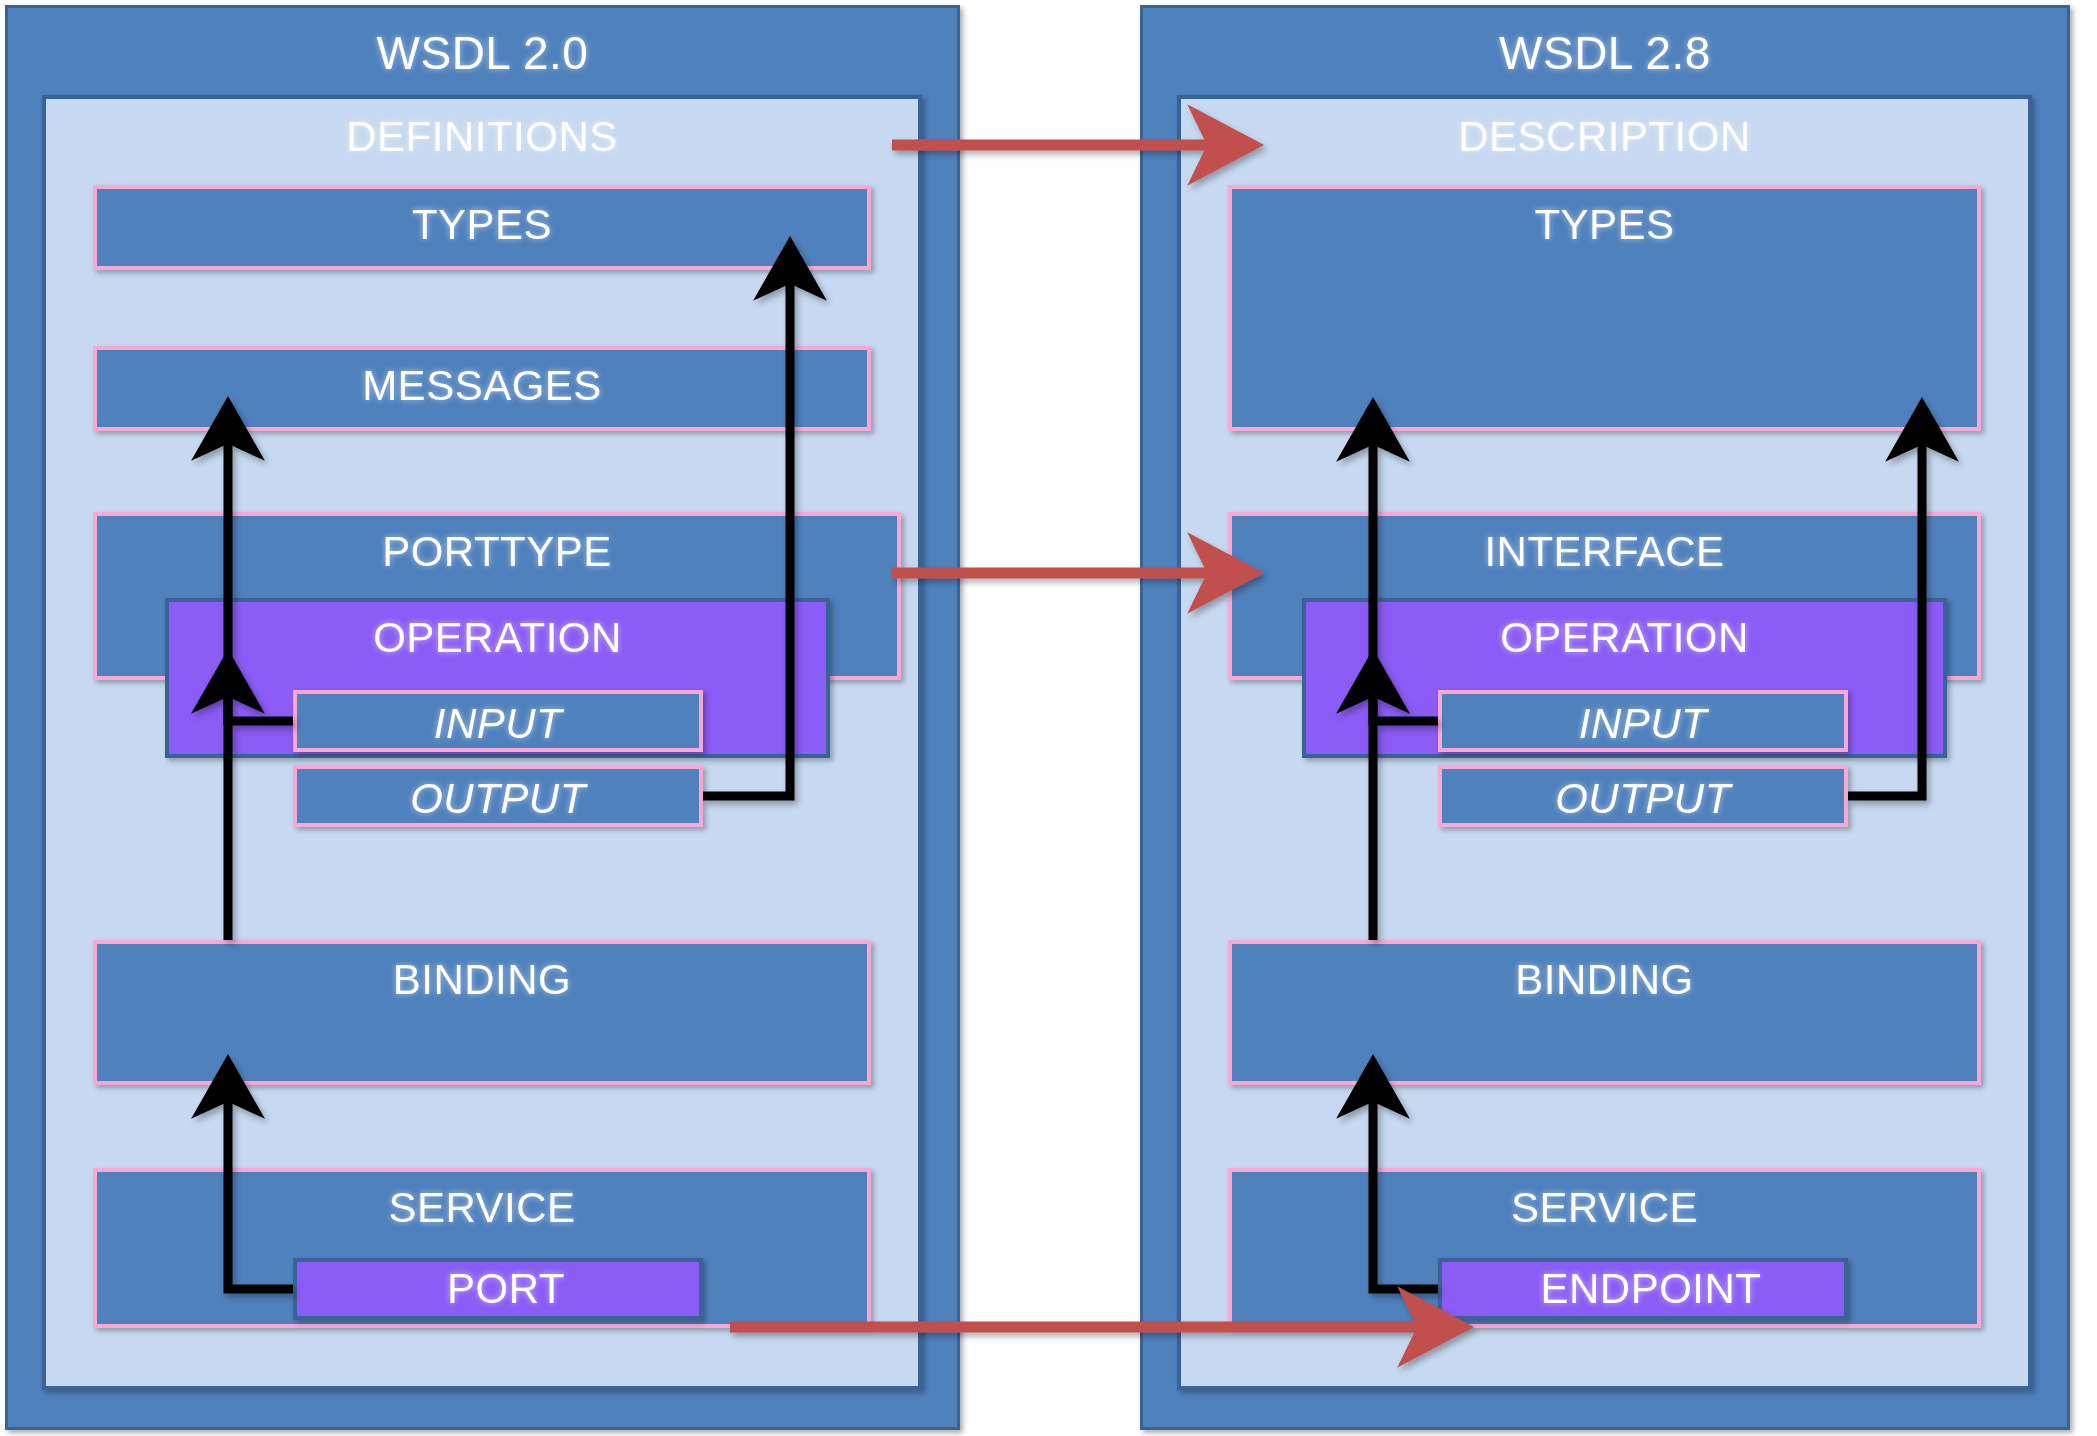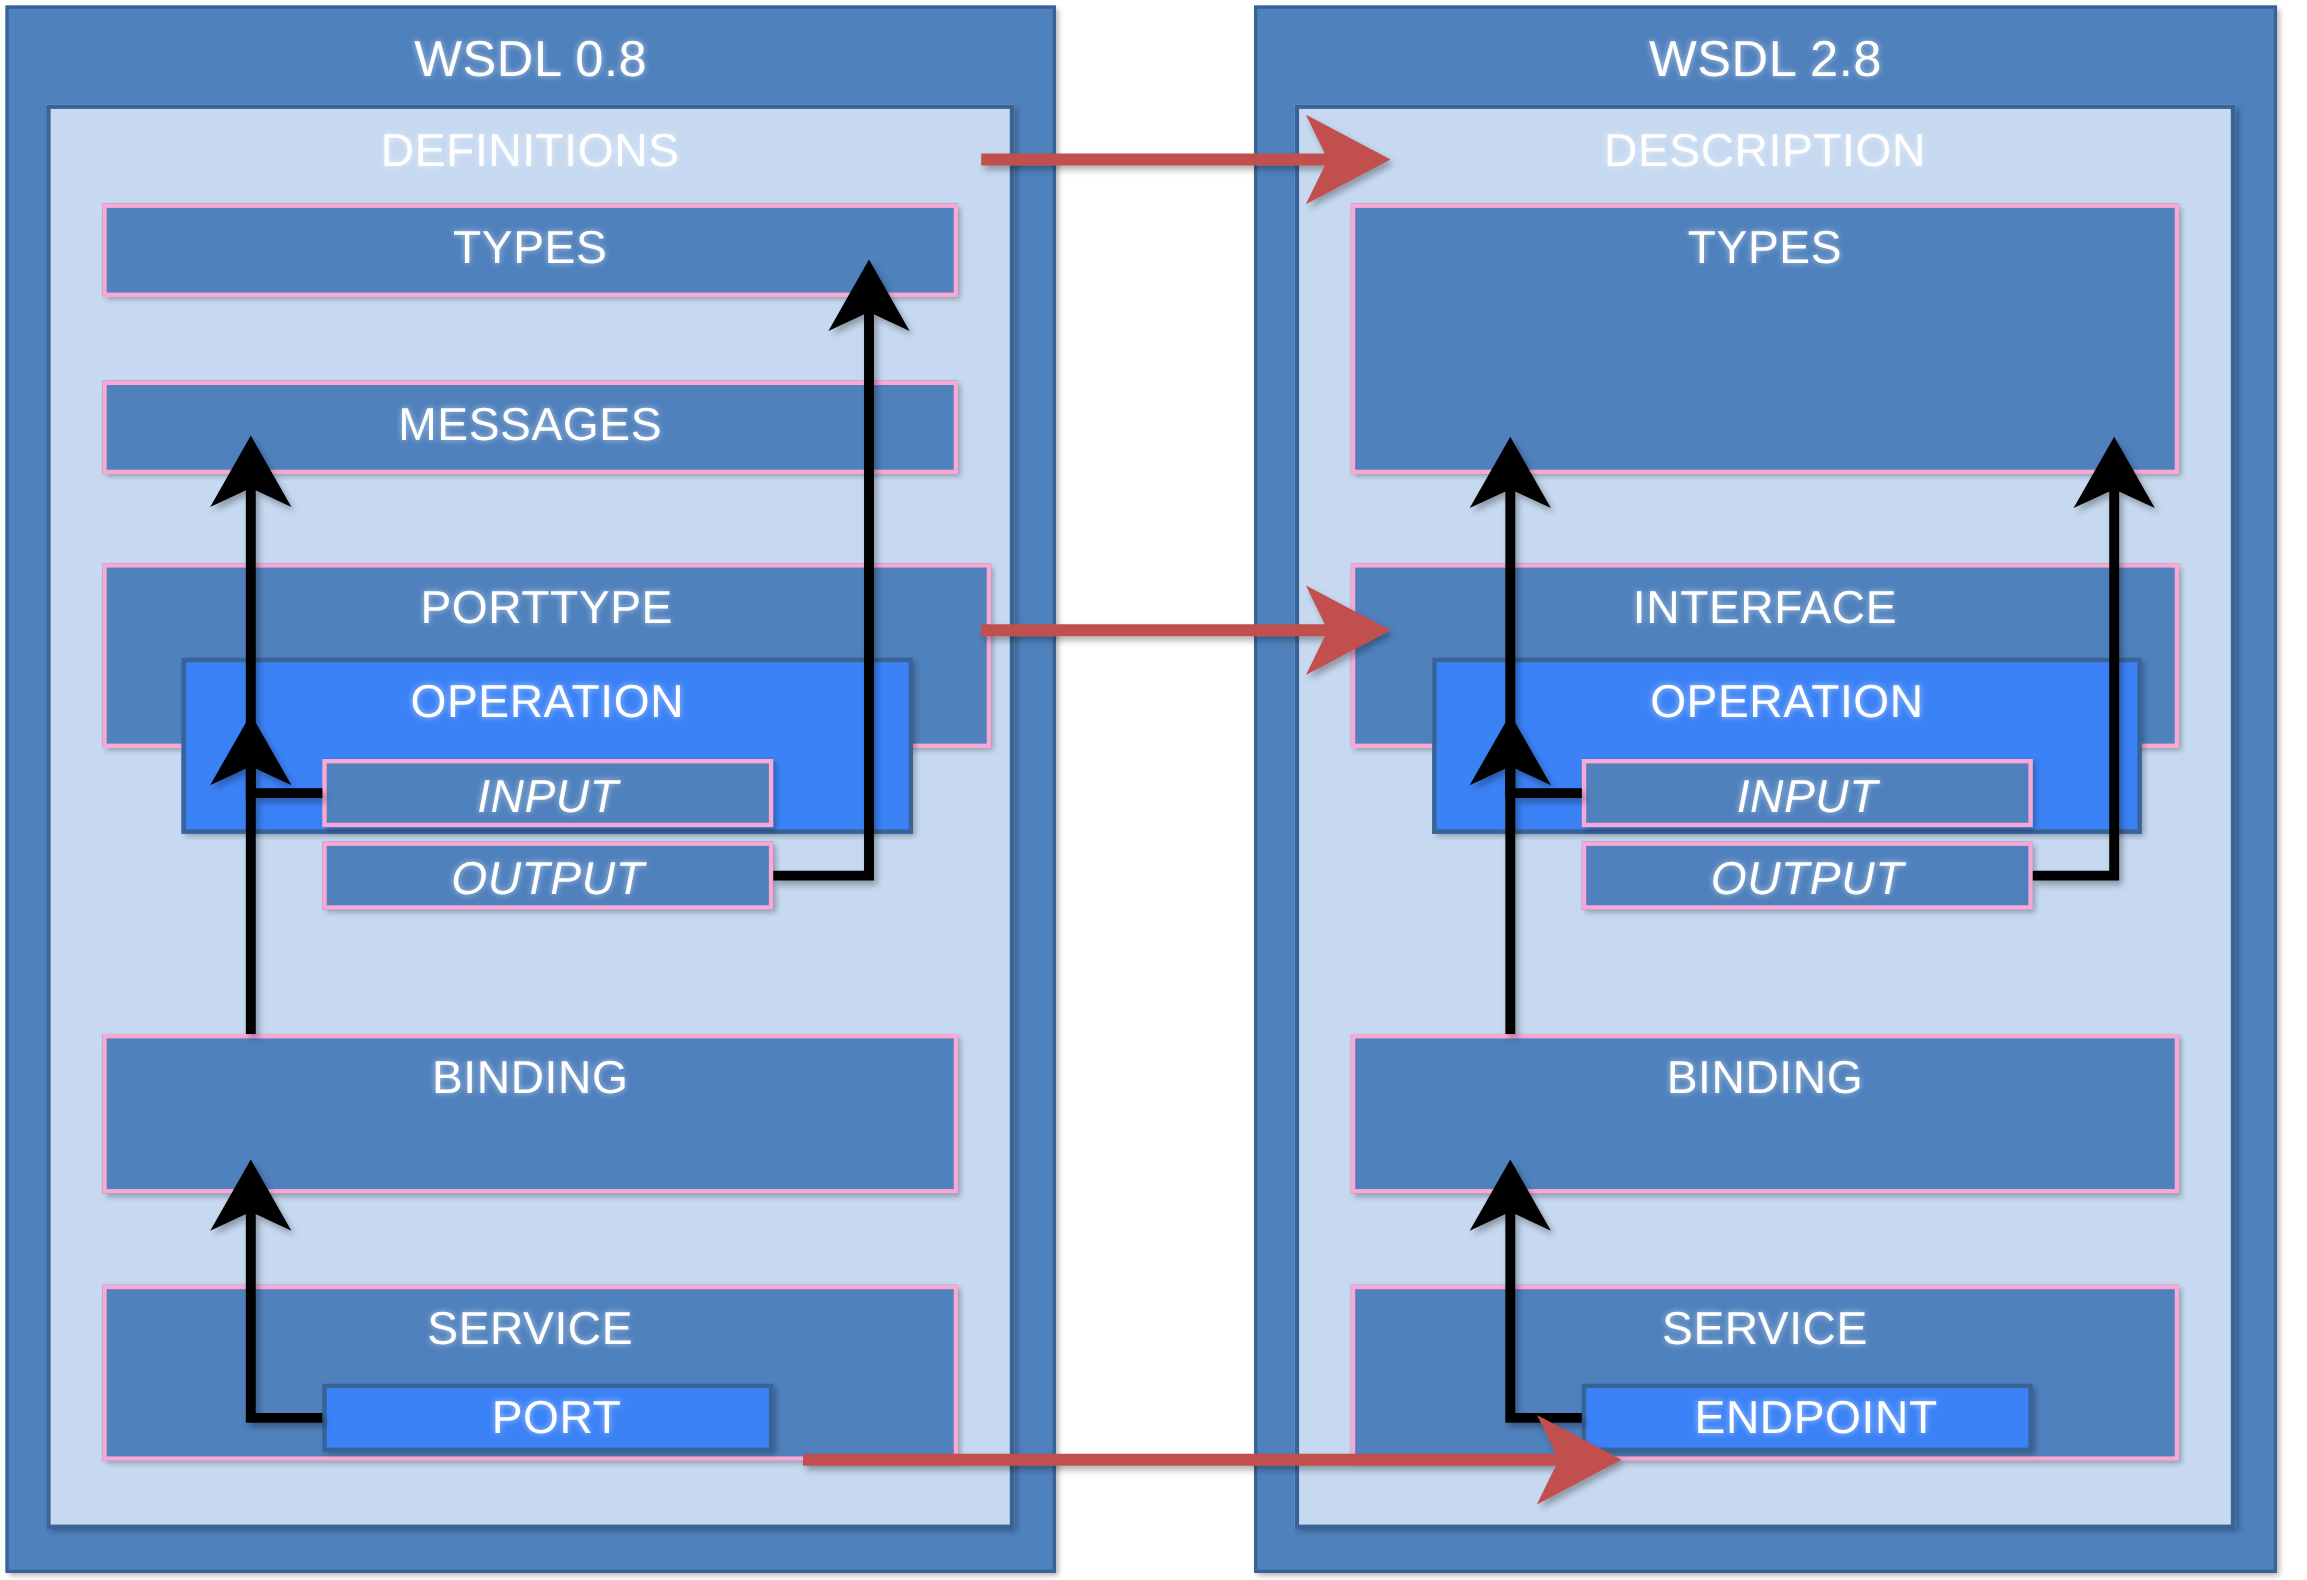--- a/index.html
+++ b/index.html
@@ -66,21 +66,21 @@
     font-size: 42px;
   }
   .lvl-mid.center-v {
     align-items: flex-end;
     padding-top: 0;
     font-style: italic;
   }
 
   
   .lvl-pale {
-    background: #3b82f6;
+    background: #8b5cf6;
     border: 4px solid #3A6395;
     box-shadow: 3px 3px 5px rgba(0,0,0,0.28);
     align-items: flex-start;
     padding-top: 12px;
     font-size: 42px;
   }
   .lvl-pale.center-v {
     align-items: center;
     padding-top: 0;
     padding-left: 16px;
@@ -92,21 +92,21 @@
     pointer-events: none;
   }
   .conn svg { display: block; overflow: visible; }
 </style>
 </head>
 <body>
 
 <div id="stage">
 
   <div class="box panel" style="left:5px; top:5px; width:955px; height:1425px;">
-    <span class="lbl">WSDL 0.8</span>
+    <span class="lbl">WSDL 2.0</span>
   </div>
 
   <div class="box lvl-light" style="left:42px; top:95px; width:880px; height:1295px;">
     <span class="lbl">DEFINITIONS</span>
   </div>
 
   <div class="box lvl-mid" style="left:93px; top:185px; width:778px; height:85px;">
     <span class="lbl">TYPES</span>
   </div>
 

